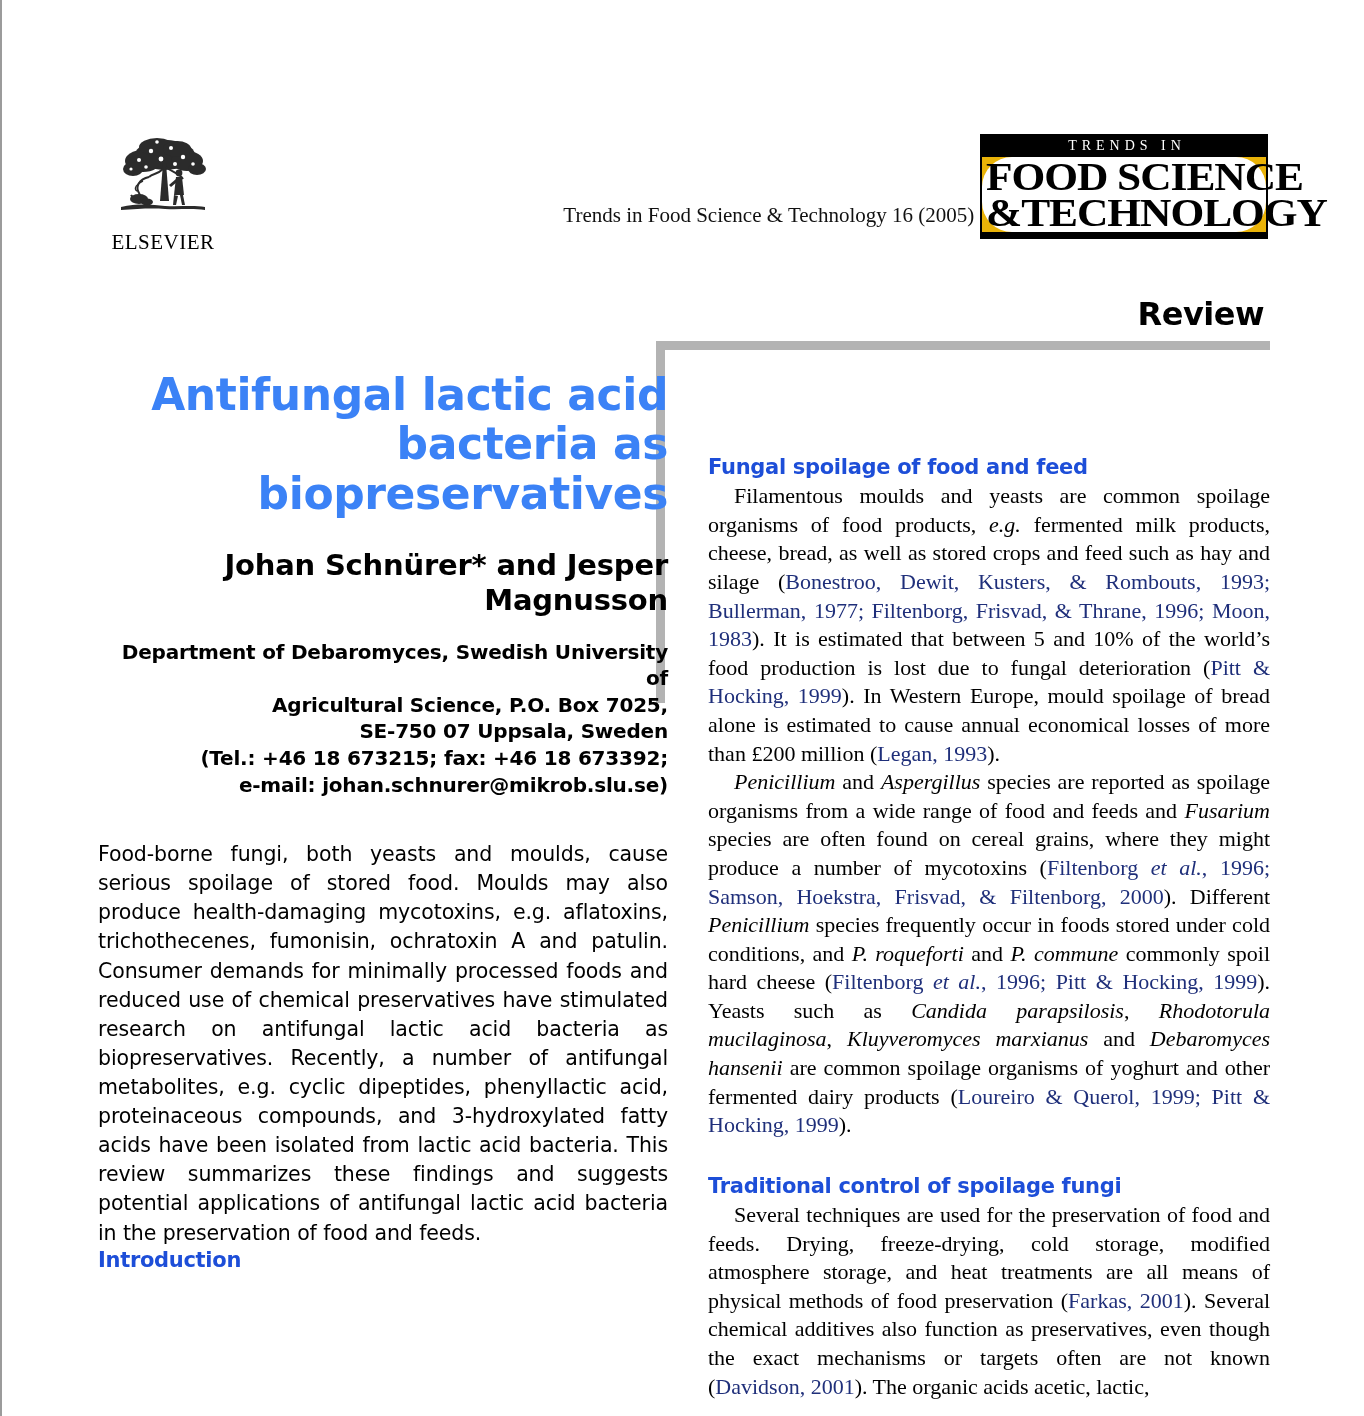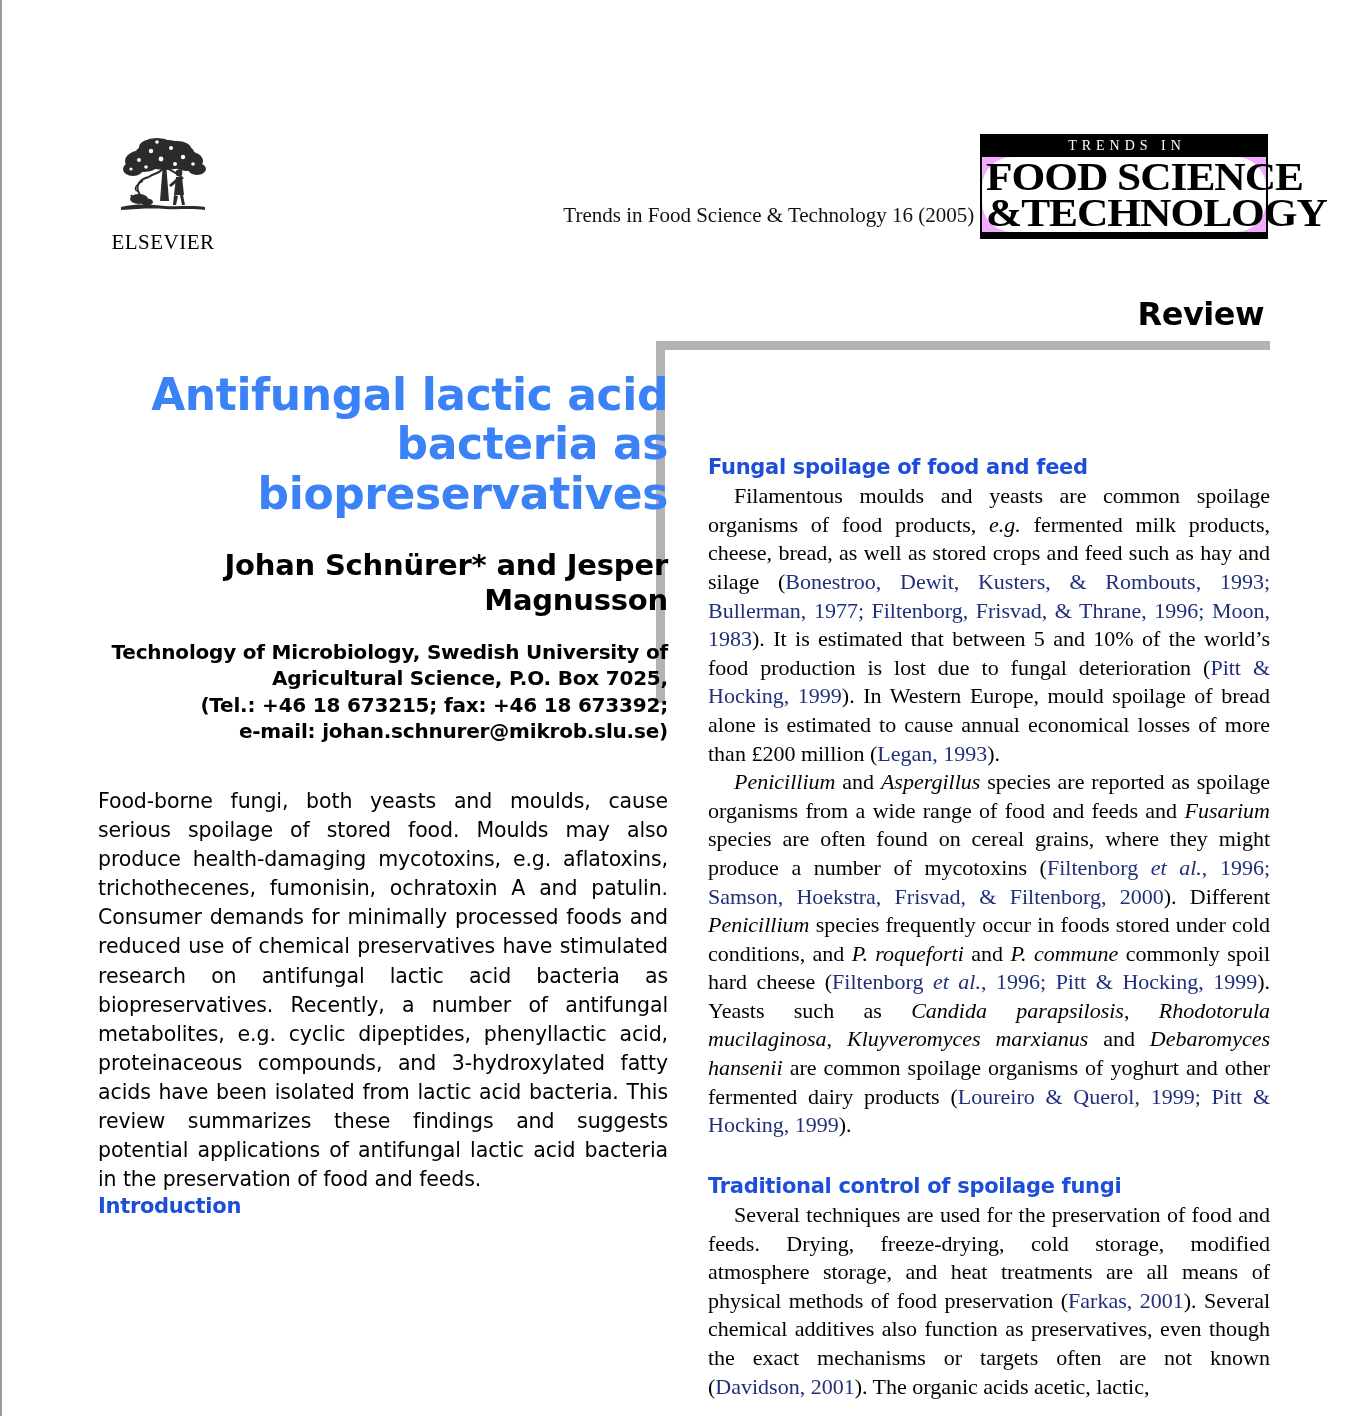--- a/index.html
+++ b/index.html
@@ -61,21 +61,21 @@
     white-space: nowrap;
   }
 
   
   .journal-logo {
     position: absolute;
     left: 978px;
     top: 134px;
     width: 288px;
     border: 2px solid #000;
-    background: #f0abfc;
+    background: #eab308;
     box-sizing: border-box;
   }
   .jl-top {
     background: #000;
     color: #fff;
     text-align: center;
     font-family: "Liberation Serif", "DejaVu Serif", serif;
     font-size: 14px;
     letter-spacing: 5px;
     padding: 3px 0 4px 6px;
@@ -280,22 +280,23 @@
   <div class="rule-h"></div>
   <div class="rule-v"></div>
 
   <div id="left-col">
 
     <h1 class="article-title">Antifungal lactic acid bacteria as biopreservatives</h1>
 
     <div class="authors">Johan Schnürer* and Jesper Magnusson</div>
 
     <div class="affiliation">
-      <div>Technology of Microbiology, Swedish University of</div>
+      <div>Department of Debaromyces, Swedish University of</div>
       <div>Agricultural Science, P.O. Box 7025,</div>
+      <div>SE-750 07 Uppsala, Sweden</div>
       <div>(Tel.: +46 18 673215; fax: +46 18 673392;</div>
       <div>e-mail: johan.schnurer@mikrob.slu.se)</div>
     </div>
 
     <div class="abstract">Food-borne fungi, both yeasts and moulds, cause serious spoilage of stored food. Moulds may also produce health-damaging mycotoxins, e.g. aflatoxins, trichothecenes, fumonisin, ochratoxin A and patulin. Consumer demands for minimally processed foods and reduced use of chemical preservatives have stimulated research on antifungal lactic acid bacteria as biopreservatives. Recently, a number of antifungal metabolites, e.g. cyclic dipeptides, phenyllactic acid, proteinaceous compounds, and 3-hydroxylated fatty acids have been isolated from lactic acid bacteria. This review summarizes these findings and suggests potential applications of antifungal lactic acid bacteria in the preservation of food and feeds.</div>
 
     <div class="sec-head intro">Introduction</div>
   </div>
 
   <div id="right-col">

